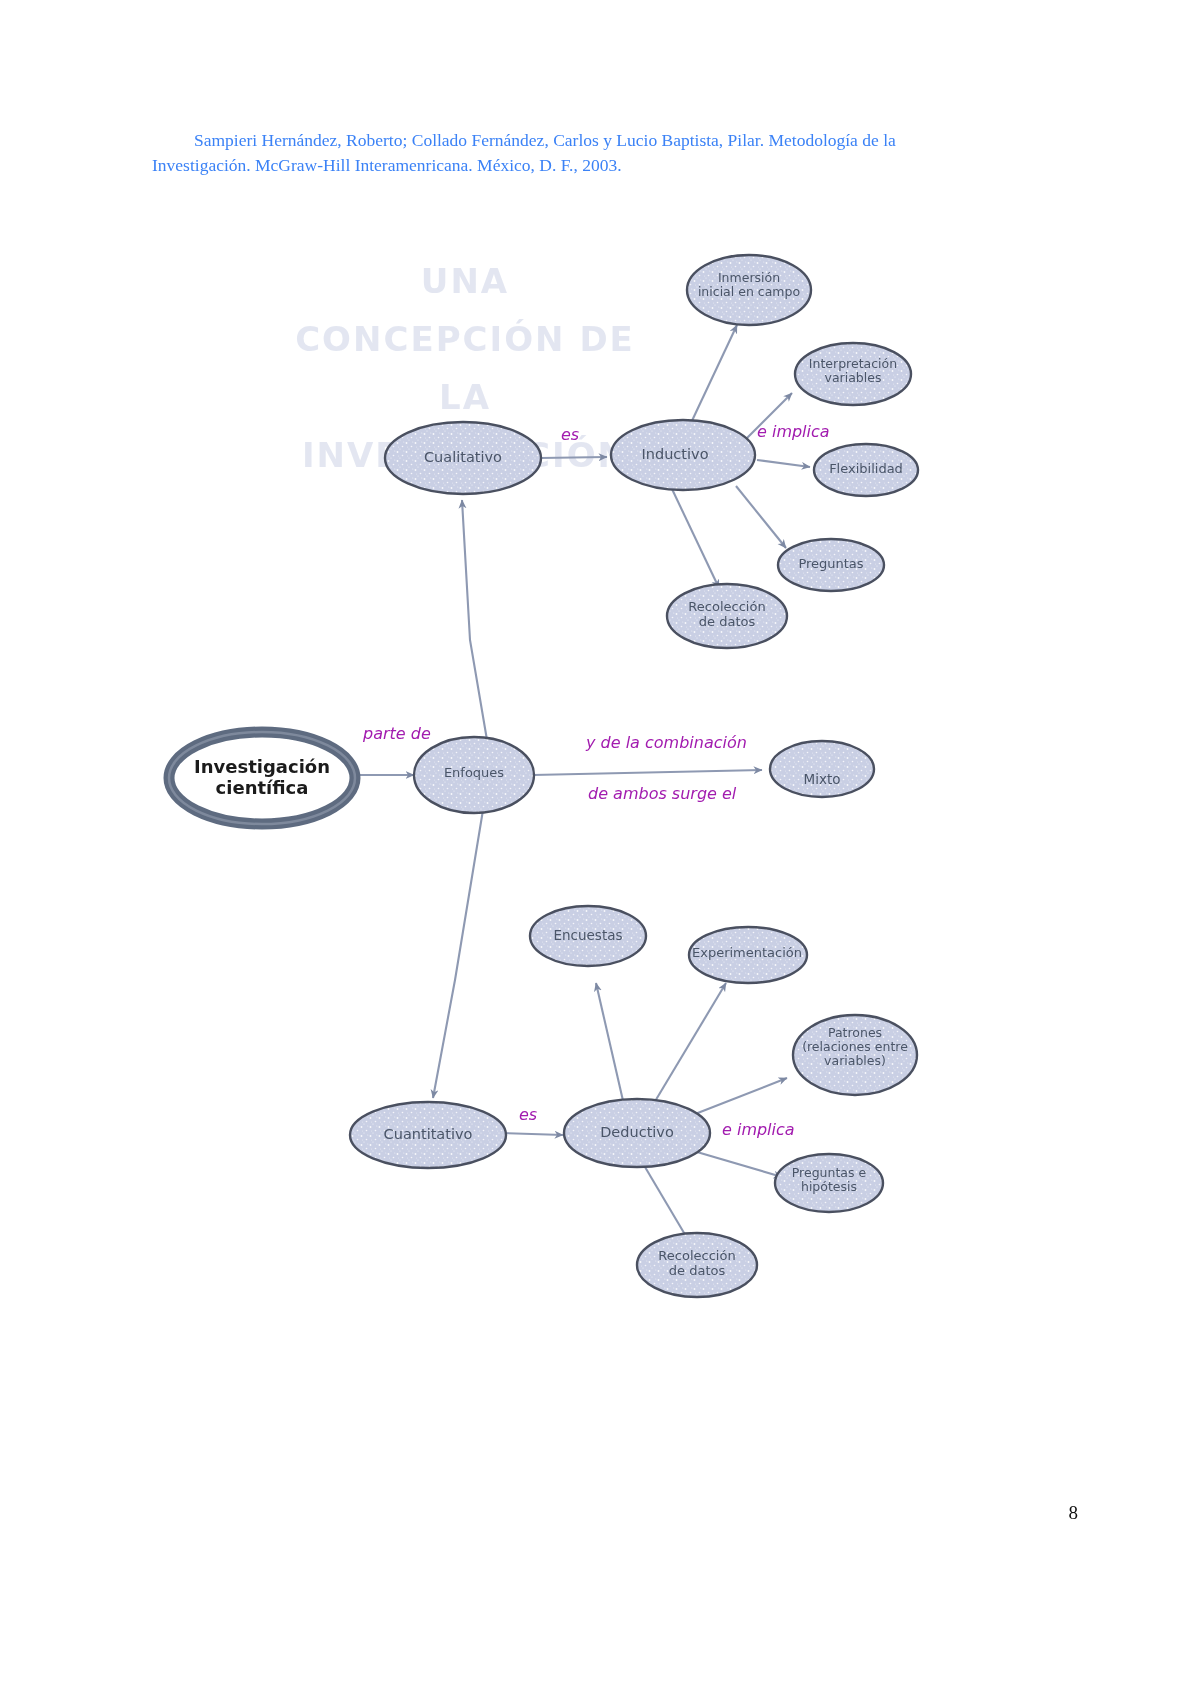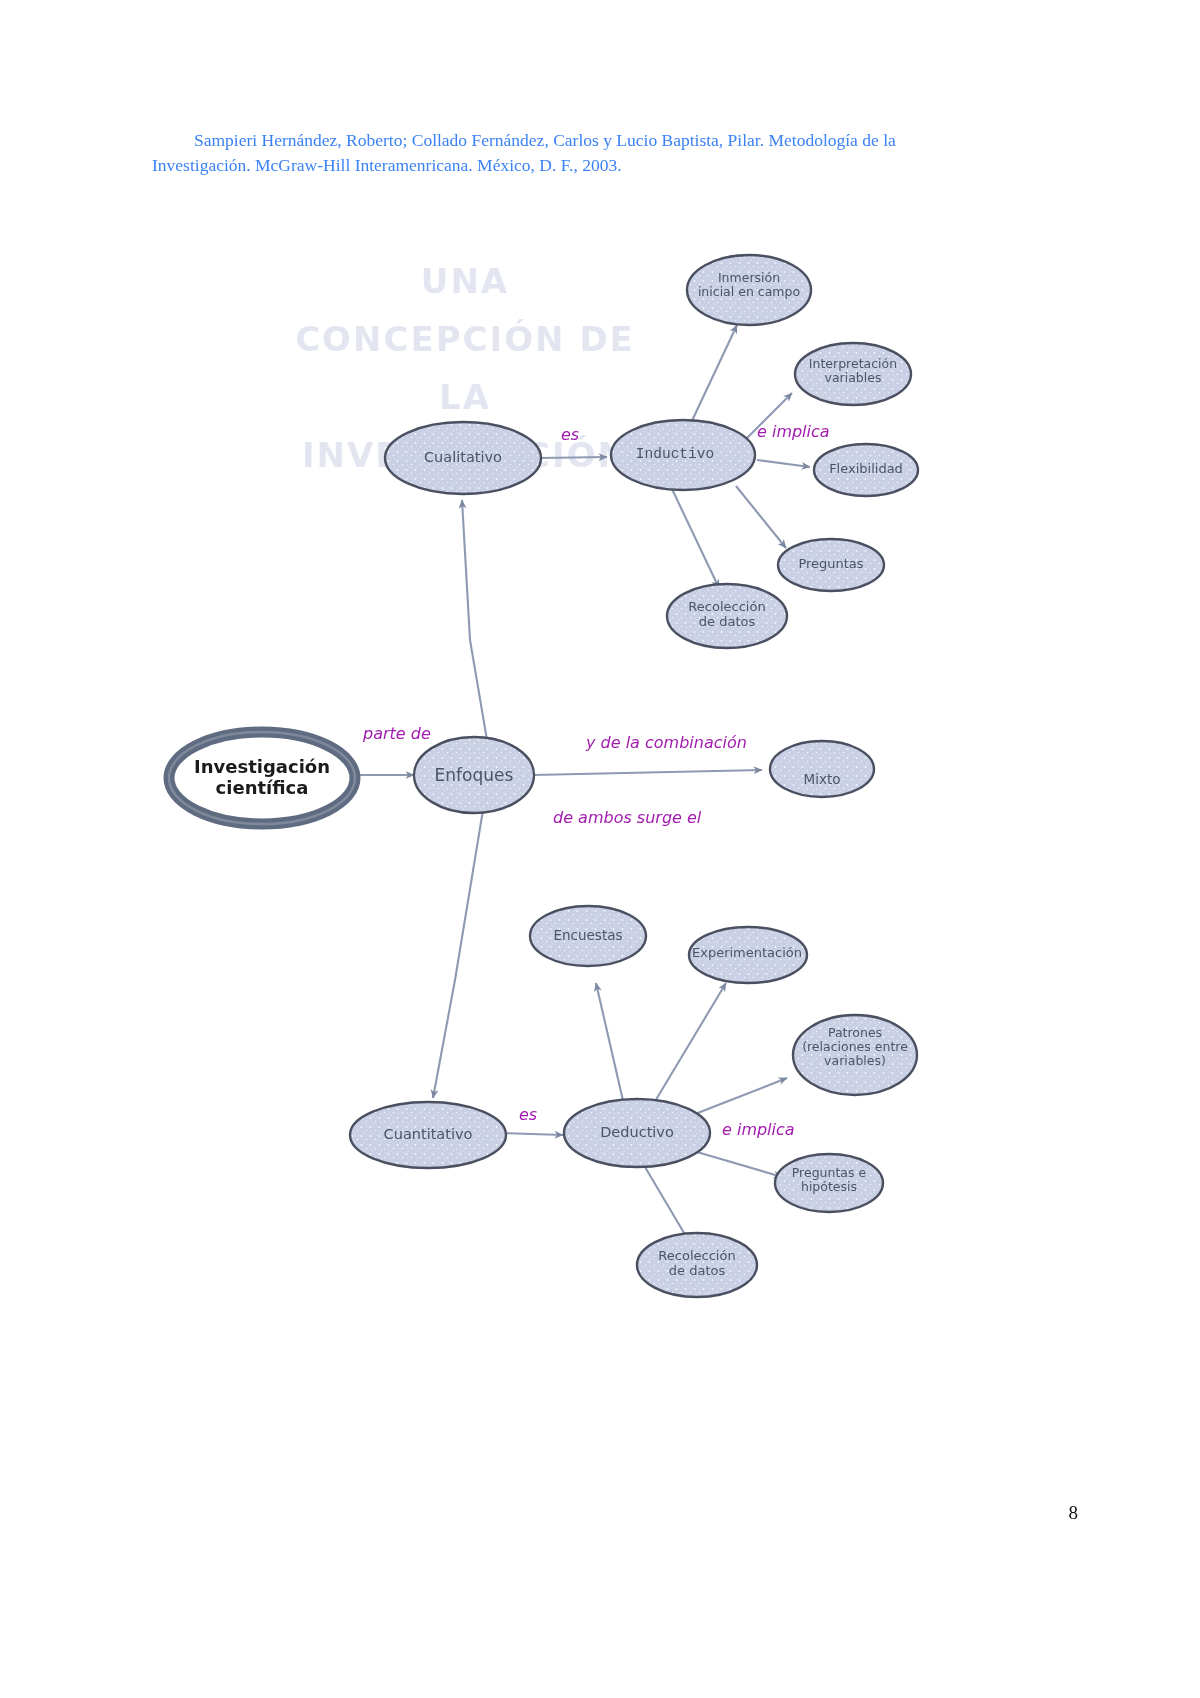--- a/index.html
+++ b/index.html
@@ -150,25 +150,25 @@
         <ellipse cx="829" cy="1183" rx="54" ry="29"></ellipse>
         <ellipse cx="697" cy="1265" rx="60" ry="32"></ellipse>
       </g>
     </svg>
 
     <div class="rootlabel" style="left:172px;top:757px;width:180px;">
       <div>Investigación</div>
       <div>científica</div>
     </div>
 
-    <div class="nlabel" style="left:414px;top:766px;width:120px;font-size:17px;">Enfoques</div>
+    <div class="nlabel" style="left:414px;top:766px;width:120px;font-size:13px;">Enfoques</div>
 
     <div class="nlabel" style="left:393px;top:449px;width:140px;font-size:14.5px;">Cualitativo</div>
 
-    <div class="nlabel" style="left:613px;top:446px;width:124px;font-size:14.5px;font-family:Liberation Mono, monospace;">Inductivo</div>
+    <div class="nlabel" style="left:613px;top:446px;width:124px;font-size:14.5px;">Inductivo</div>
 
     <div class="nlabel" style="left:687px;top:271px;width:124px;font-size:12.5px;">
       <div>Inmersión</div>
       <div>inicial en campo</div>
     </div>
 
     <div class="nlabel" style="left:795px;top:357px;width:116px;font-size:12.5px;">
       <div>Interpretación</div>
       <div>variables</div>
     </div>
@@ -209,21 +209,21 @@
     </div>
 
     <div class="edgelabel" style="left:363px;top:724px;">parte de</div>
 
     <div class="edgelabel" style="left:561px;top:425px;">es</div>
 
     <div class="edgelabel" style="left:757px;top:422px;">e implica</div>
 
     <div class="edgelabel" style="left:586px;top:733px;">y de la combinación</div>
 
-    <div class="edgelabel" style="left:553px;top:784px;margin-top:24px;">de ambos surge el</div>
+    <div class="edgelabel" style="left:588px;top:784px;">de ambos surge el</div>
 
     <div class="edgelabel" style="left:519px;top:1105px;">es</div>
 
     <div class="edgelabel" style="left:722px;top:1120px;">e implica</div>
 
   </div>
 
   <div class="pageno">8</div>
 
 </div>

